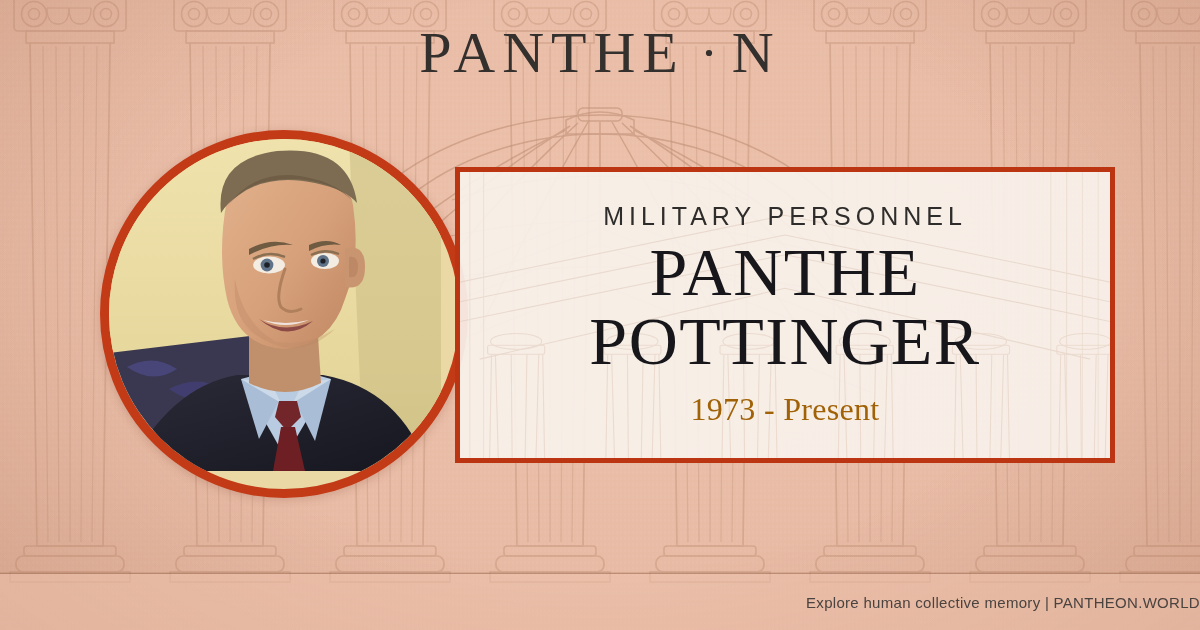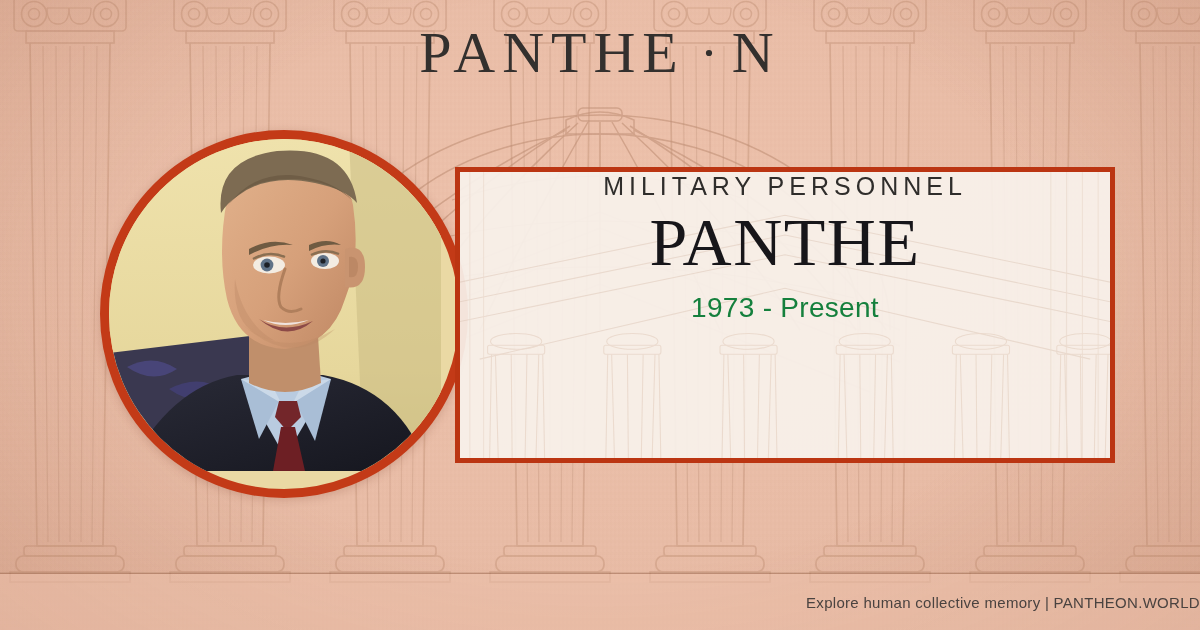--- a/index.html
+++ b/index.html
@@ -58,40 +58,40 @@
   }
   .portrait svg{display:block;}
 
   
   .card{
     position:absolute;left:455px;top:167px;width:660px;height:296px;
     border:5px solid #bb3512;
     background:rgba(248,241,235,.93);
     box-sizing:border-box;
     z-index:5;
-    display:flex;flex-direction:column;align-items:center;
+    display:flex;flex-direction:column;align-items:center;justify-content:center;
     overflow:hidden;
   }
   .cardbg{position:absolute;inset:0;opacity:.5;pointer-events:none;}
   .cardinner{position:relative;z-index:2;width:100%;text-align:center;}
 
   .kicker{
     font-family:"Liberation Sans",sans-serif;
     font-size:25px;letter-spacing:5.0px;color:#2f2d2b;
     font-weight:400;margin:0 0 8px 0;
   }
   .nm{
     font-family:"Liberation Serif",serif;
     font-size:68px;line-height:.99;letter-spacing:1.5px;
     color:#17161a;font-weight:400;margin:0;
   }
   .nm2{margin-top:2px;}
   .dates{
-    font-family:Liberation Sans, sans-serif;
-    font-size:28px;color:#15803d;font-weight:400;margin-top:16px;letter-spacing:.3px;
+    font-family:Liberation Serif, serif;
+    font-size:32px;color:#a16207;font-weight:400;margin-top:16px;letter-spacing:.3px;
   }
 
   
   .frule{
     position:absolute;left:0;top:573px;width:1200px;height:1px;
     background:rgba(140,85,60,.35);z-index:6;
   }
   .fbar{
     position:absolute;left:0;top:574px;width:1200px;height:56px;
     background:rgba(236,193,172,.55);z-index:5;
@@ -319,20 +319,21 @@
       </g>
       <g fill="none" stroke="#e0c9b8" stroke-width="1" opacity=".8">
         <path d="M600 0 L 600 296 M616 0 L 616 296 M632 0 L 632 296 M648 0 L 648 296"></path>
         <path d="M10 0 L 10 296 M24 0 L 24 296"></path>
       </g>
     </svg>
 
     <div class="cardinner">
       <div class="kicker">MILITARY PERSONNEL</div>
       <div class="nm">PANTHE</div>
+      <div class="nm nm2">POTTINGER</div>
       <div class="dates">1973 - Present</div>
     </div>
   </div>
 
   <div class="fbar"></div>
   <div class="frule"></div>
   <div class="footer">Explore human collective memory | PANTHEON.WORLD</div>
 
 </div>
 

